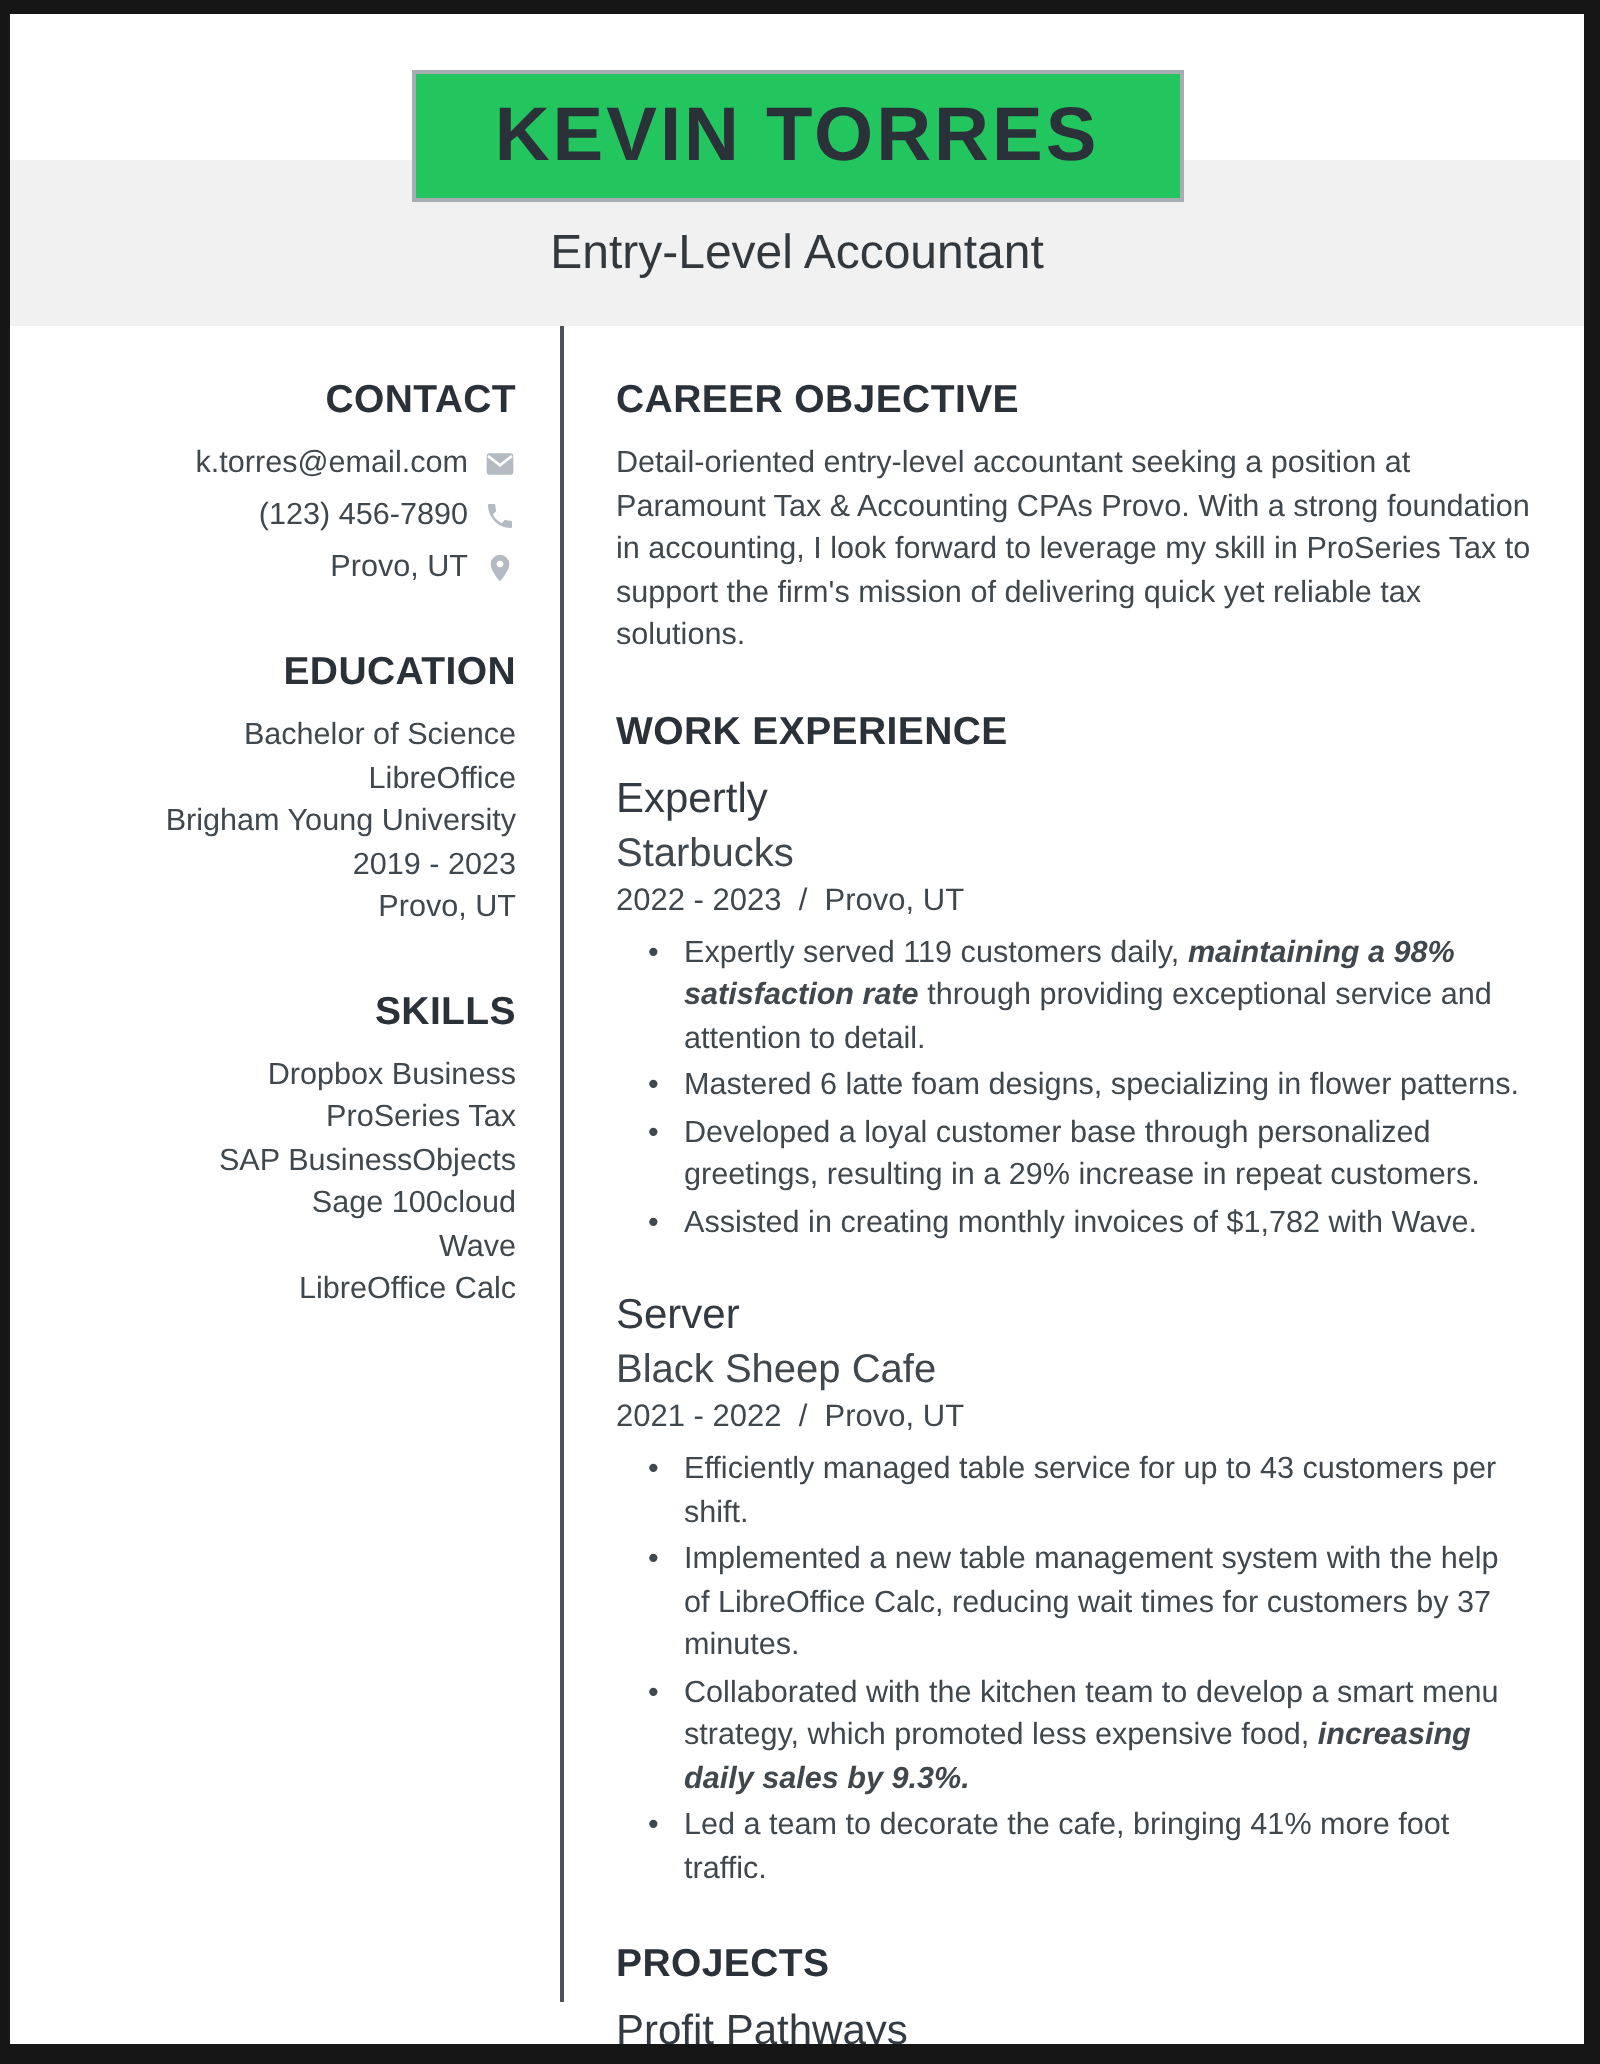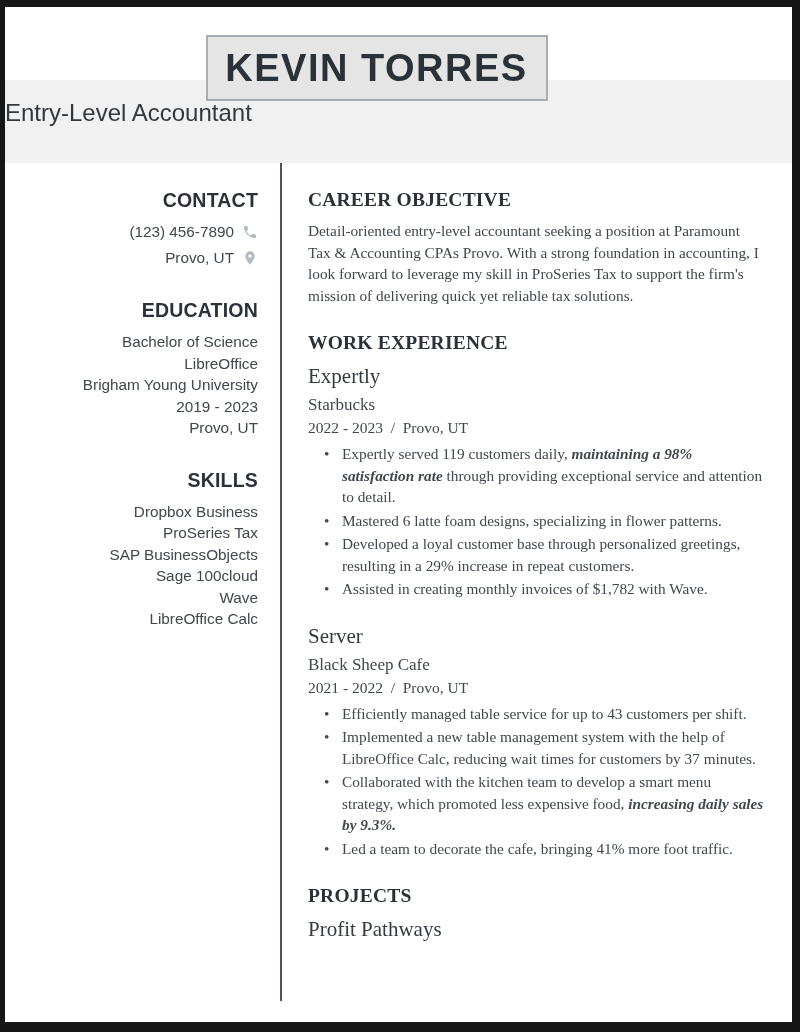--- a/index.html
+++ b/index.html
@@ -17,32 +17,33 @@
   }
 
   
   .header { position: relative; height: 156px; }
   .band {
     position: absolute; left: 0; right: 0; top: 73px; height: 83px;
     background: var(--band, #f1f1f2);
   }
   .name-box {
     position: absolute; top: 28px; left: calc(50% - 193px);
-    width: 342px; height: 66px;
-    background: #e5e5e5;
+    width: 386px; height: 66px;
+    background: #22c55e;
     border: 2px solid var(--box-border, #a8adb2);
     display: flex; align-items: center; justify-content: center;
     z-index: 2;
   }
   .name-box h1 {
     font-size: 38px; font-weight: 600; letter-spacing: 1.5px;
     color: var(--heading, #2b3138);
   }
   .resume-title {
-    position: absolute; top: 92px; left: 0; right: 0;
+    position: absolute; top: 106px; left: 0; right: 0;
+    text-align: center;
     font-size: 24px; font-weight: 400;
     color: #33383d;
   }
 
   
   .columns { display: flex; height: 838px; }
 
   .sidebar {
     width: 277px; flex: 0 0 277px;
     border-right: 2px solid var(--divider, #4b525a);
@@ -71,30 +72,30 @@
   }
   .contact-row .icon {
     width: 16px; height: 16px; display: inline-flex;
     color: var(--icon, #b3bac1); flex: 0 0 16px;
   }
   .contact-row .icon svg { width: 16px; height: 16px; display: block; }
   a.link { color: var(--link, #1f7cd0); text-decoration: underline; }
   .side-line { font-size: 15.3px; line-height: 21.5px; }
 
   
-  .main-section { margin-bottom: 26px; font-family: Liberation Serif, serif; }
+  .main-section { margin-bottom: 26px; }
   .objective { font-size: 15.3px; line-height: 21.5px; margin-top: 2px; }
 
   .entry { margin-top: 10px; }
   .entry + .entry { margin-top: 24px; }
   .entry-title {
     font-size: 21px; font-weight: 400; color: #343a41;
     margin-bottom: 5px;
   }
-  .entry-company { font-size: 17px; line-height: 21px; margin-bottom: 2px; }
+  .entry-company { font-size: 20px; line-height: 21px; margin-bottom: 2px; }
   .entry-meta { font-size: 15.5px; line-height: 21px; margin-bottom: 5px; }
 
   ul.bullets { list-style: none; margin: 0; padding: 0 0 0 16px; }
   ul.bullets li {
     position: relative; padding-left: 18px;
     font-size: 15.3px; line-height: 21.5px; margin-bottom: 2px;
   }
   ul.bullets li .marker { position: absolute; left: 0; top: 0; }
   .em-seg { font-weight: 700; font-style: italic; }
 </style>
@@ -110,20 +111,29 @@
     </div>
     <div class="resume-title">Entry-Level Accountant</div>
   </header>
 
   <div class="columns">
 
     <aside class="sidebar">
       <section class="side-section">
         <h2 class="section-heading">CONTACT</h2>
         <div id="contact-rows">
+            <div class="contact-row">
+              <span>k.torres@email.com</span>
+              <span class="icon">
+                <svg viewBox="0 0 24 24">
+                  <rect x="2" y="4" width="20" height="16" rx="2" fill="currentColor"></rect>
+                  <path d="M3 6l9 7 9-7" stroke="#fff" stroke-width="2" fill="none"></path>
+                </svg>
+              </span>
+            </div>
             <div class="contact-row">
               <span>(123) 456-7890</span>
               <span class="icon">
                 <svg viewBox="0 0 24 24">
                   <path fill="currentColor" d="M6.6 10.8c1.4 2.8 3.8 5.1 6.6 6.6l2.2-2.2c.3-.3.7-.4 1-.2 1.1.4 2.4.6 3.6.6.6 0 1 .4 1 1V20c0 .6-.4 1-1 1C10.8 21 3 13.2 3 4c0-.6.4-1 1-1h3.5c.6 0 1 .4 1 1 0 1.2.2 2.4.6 3.6.1.3 0 .7-.2 1l-2.3 2.2z"></path>
                 </svg>
               </span>
             </div>
             <div class="contact-row">
               <span>Provo, UT</span>

